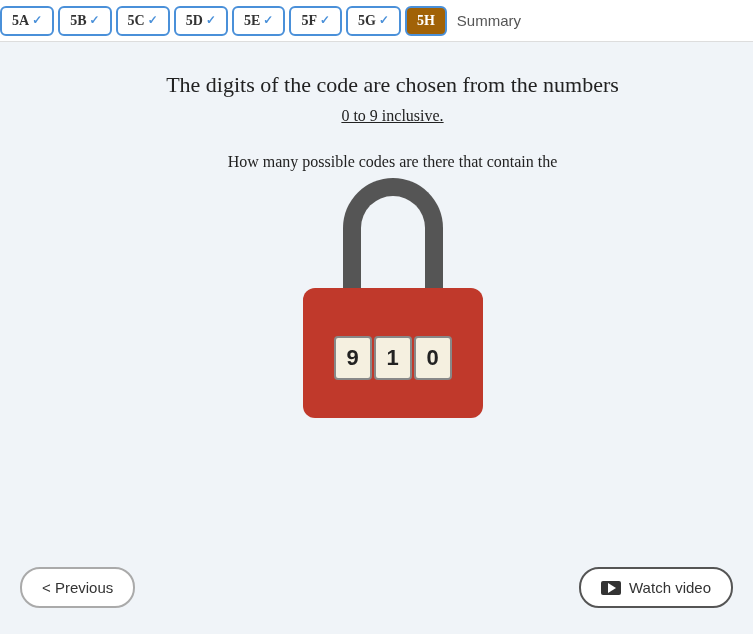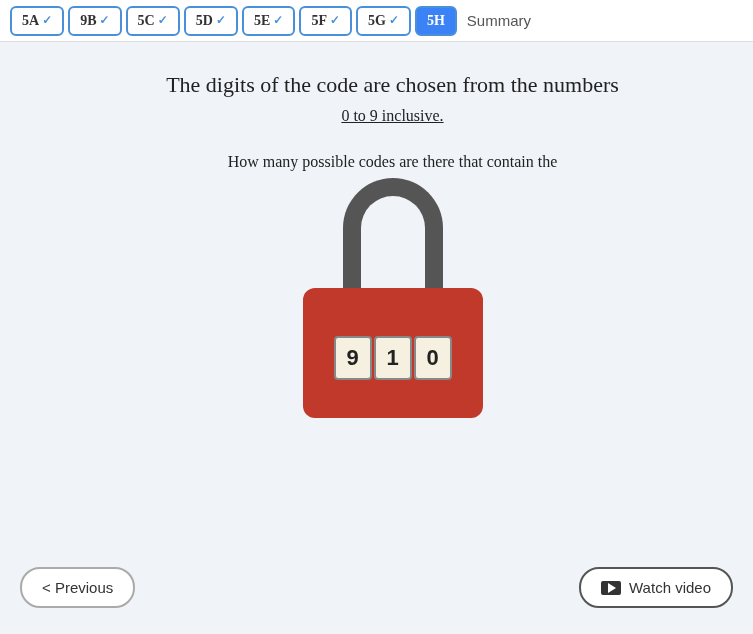--- a/index.html
+++ b/index.html
@@ -10,21 +10,21 @@
       font-family: 'Georgia', serif;
       overflow: hidden;
       position: relative;
     }
 
     
     .top-nav {
       display: flex;
       align-items: center;
       background: white;
-      padding: 6px 10px;
+      padding: 6px 0;
       gap: 4px;
       border-bottom: 1px solid #ddd;
       height: 42px;
     }
     .nav-tab {
       display: flex;
       align-items: center;
       gap: 3px;
       padding: 5px 10px;
       border: 2px solid #4a90d9;
@@ -33,21 +33,21 @@
       font-weight: bold;
       color: #333;
       cursor: pointer;
       background: white;
     }
     .nav-tab .check {
       color: #4a90d9;
       font-size: 12px;
     }
     .nav-tab.active {
-      background: #3b82f6;
+      background: #a16207;
       color: white;
       border-color: #4a90d9;
     }
     .nav-summary {
       margin-left: 6px;
       font-size: 15px;
       color: #555;
       font-family: Arial, sans-serif;
     }
 
@@ -223,21 +223,21 @@
   </style>
 </head>
 <body>
 
 <div class="top-nav">
   <div class="nav-tab">
     <span>5A</span>
     <span class="check">✓</span>
   </div>
   <div class="nav-tab">
-    <span>9B</span>
+    <span>5B</span>
     <span class="check">✓</span>
   </div>
   <div class="nav-tab">
     <span>5C</span>
     <span class="check">✓</span>
   </div>
   <div class="nav-tab">
     <span>5D</span>
     <span class="check">✓</span>
   </div>

